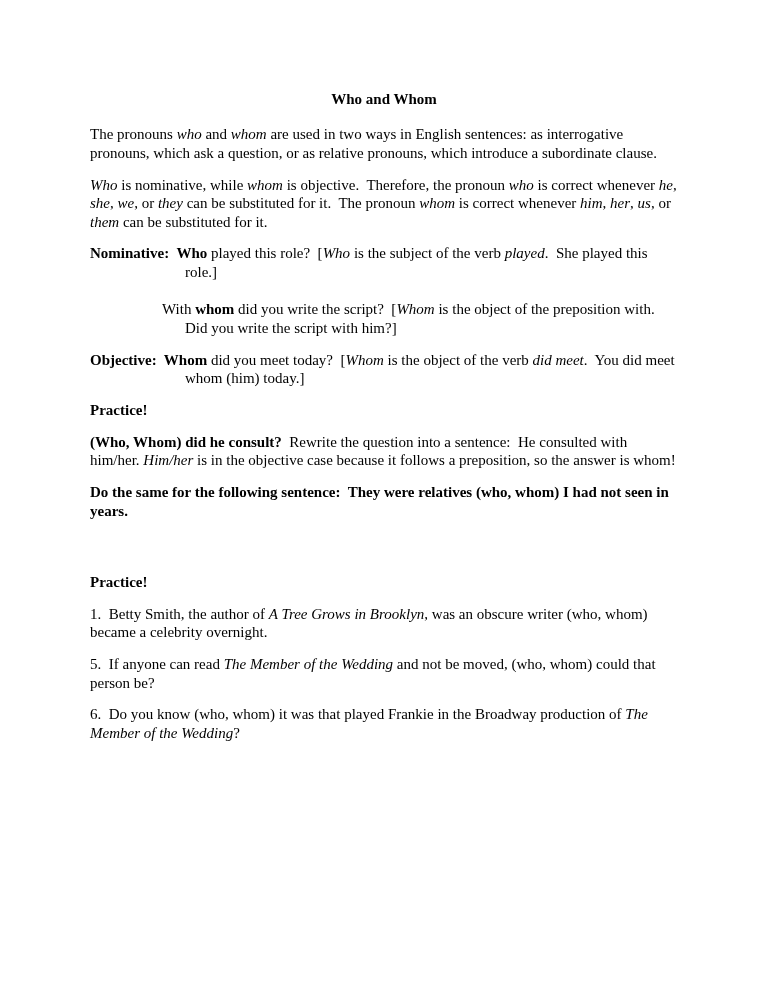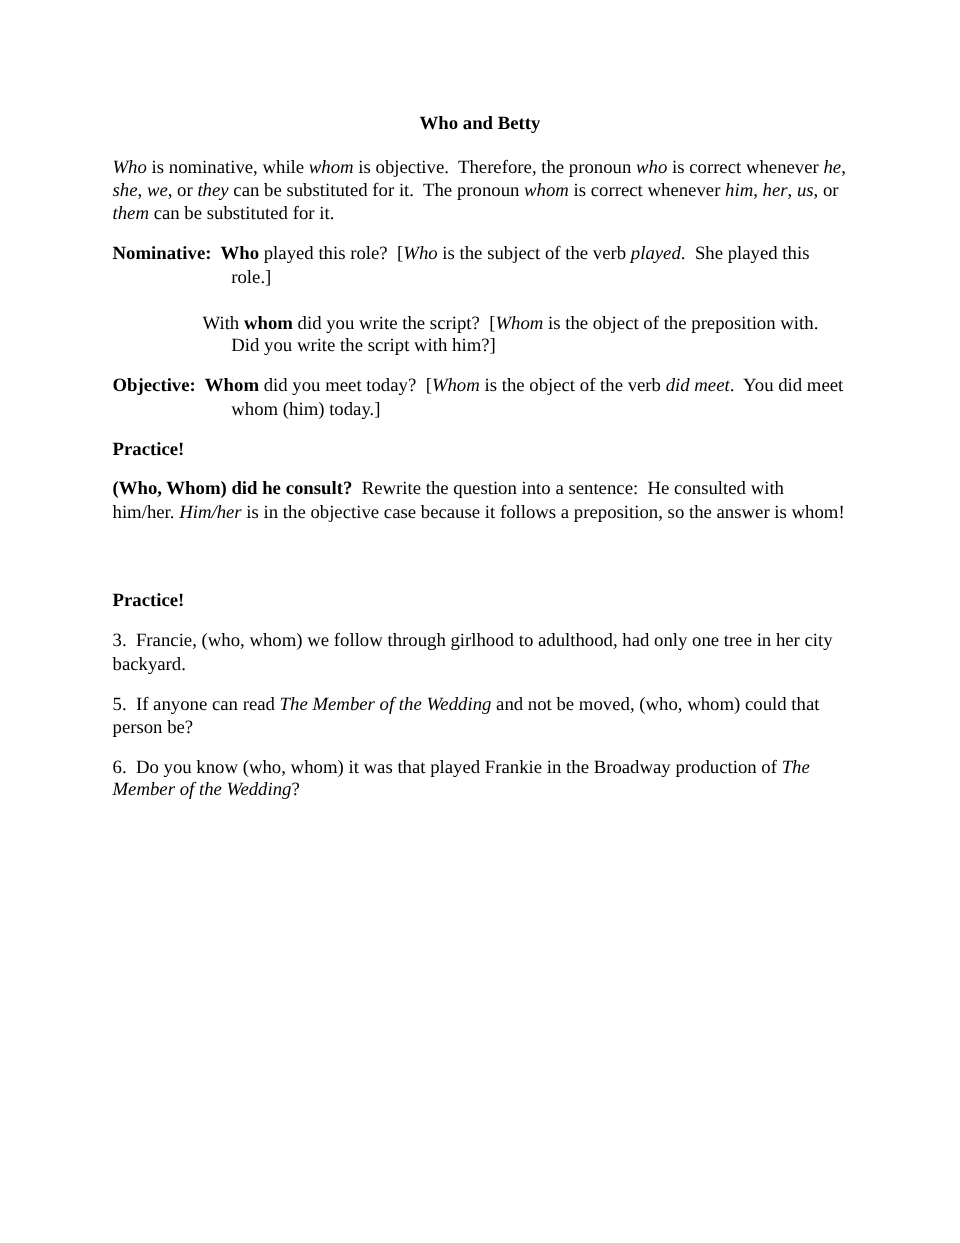--- a/index.html
+++ b/index.html
@@ -43,26 +43,28 @@
   .para[data-variant="extra-gap"] {
     margin-top: 53px;
   }
   .run.b { font-weight: bold; }
   .run.i { font-style: italic; }
 </style>
 </head>
 <body>
 
 <div class="page">
-  <h1 class="doc-title">Who and Betty</h1>
+  <h1 class="doc-title">Who and Whom</h1>
   <div class="doc-body">
+      <p class="para"><span class="run">The pronouns </span><span class="run i">who</span><span class="run"> and </span><span class="run i">whom</span><span class="run"> are used in two ways in English sentences: as interrogative pronouns, which ask a question, or as relative pronouns, which introduce a subordinate clause.</span></p>
       <p class="para"><span class="run i">Who</span><span class="run"> is nominative, while </span><span class="run i">whom</span><span class="run"> is objective.  Therefore, the pronoun </span><span class="run i">who</span><span class="run"> is correct whenever </span><span class="run i">he</span><span class="run">, </span><span class="run i">she</span><span class="run">, </span><span class="run i">we</span><span class="run">, or </span><span class="run i">they</span><span class="run"> can be substituted for it.  The pronoun </span><span class="run i">whom</span><span class="run"> is correct whenever </span><span class="run i">him</span><span class="run">, </span><span class="run i">her</span><span class="run">, </span><span class="run i">us</span><span class="run">, or </span><span class="run i">them</span><span class="run"> can be substituted for it.</span></p>
       <p class="para" data-variant="hanging"><span class="run b">Nominative:  Who</span><span class="run"> played this role?  [</span><span class="run i">Who</span><span class="run"> is the subject of the verb </span><span class="run i">played</span><span class="run">.  She played this role.]</span></p>
       <p class="para" data-variant="indented-example"><span class="run">With </span><span class="run b">whom</span><span class="run"> did you write the script?  [</span><span class="run i">Whom</span><span class="run"> is the object of the preposition with. Did you write the script with him?]</span></p>
       <p class="para" data-variant="hanging"><span class="run b">Objective:  Whom</span><span class="run"> did you meet today?  [</span><span class="run i">Whom</span><span class="run"> is the object of the verb </span><span class="run i">did meet</span><span class="run">.  You did meet whom (him) today.]</span></p>
       <p class="para"><span class="run b">Practice!</span></p>
       <p class="para"><span class="run b">(Who, Whom) did he consult?</span><span class="run">  Rewrite the question into a sentence:  He consulted with him/her. </span><span class="run i">Him/her</span><span class="run"> is in the objective case because it follows a preposition, so the answer is whom!</span></p>
+      <p class="para"><span class="run b">Do the same for the following sentence:  They were relatives (who, whom) I had not seen in years.</span></p>
       <p class="para" data-variant="extra-gap"><span class="run b">Practice!</span></p>
-      <p class="para"><span class="run">3.  Francie, (who, whom) we follow through girlhood to adulthood, had only one tree in her city backyard.</span></p>
+      <p class="para"><span class="run">1.  Betty Smith, the author of </span><span class="run i">A Tree Grows in Brooklyn</span><span class="run">, was an obscure writer (who, whom) became a celebrity overnight.</span></p>
       <p class="para"><span class="run">5.  If anyone can read </span><span class="run i">The Member of the Wedding</span><span class="run"> and not be moved, (who, whom) could that person be?</span></p>
       <p class="para"><span class="run">6.  Do you know (who, whom) it was that played Frankie in the Broadway production of </span><span class="run i">The Member of the Wedding</span><span class="run">?</span></p>
     </div>
 </div>
 
 </body></html>

